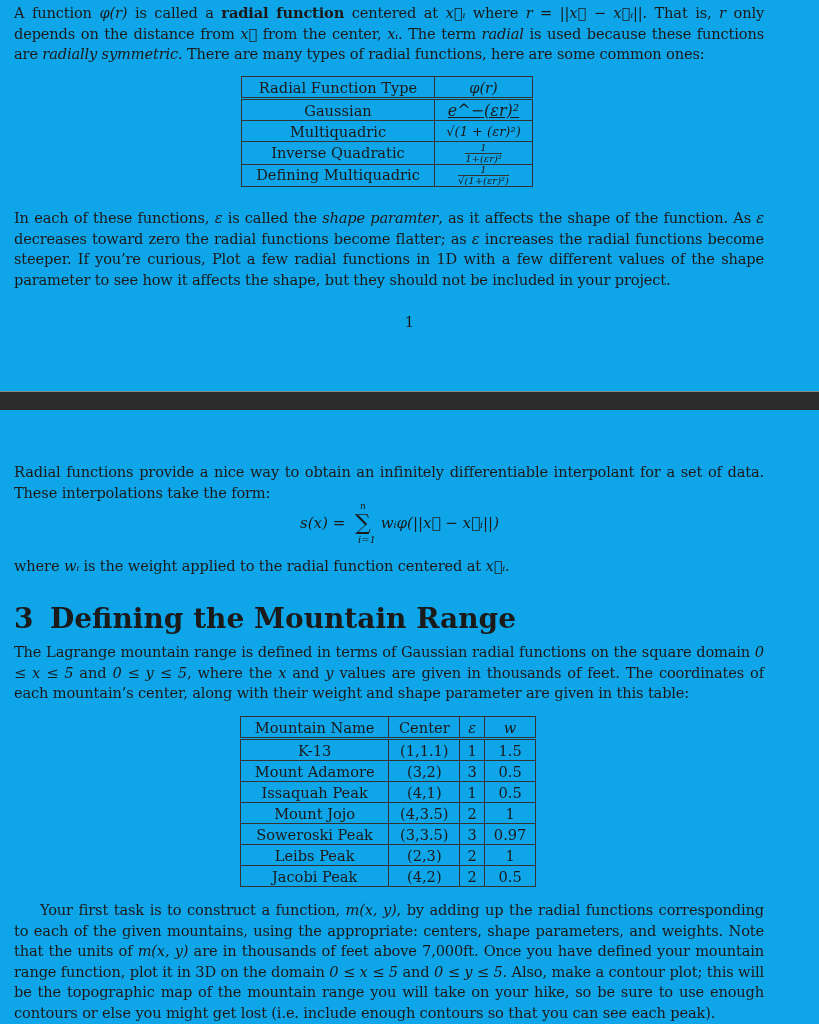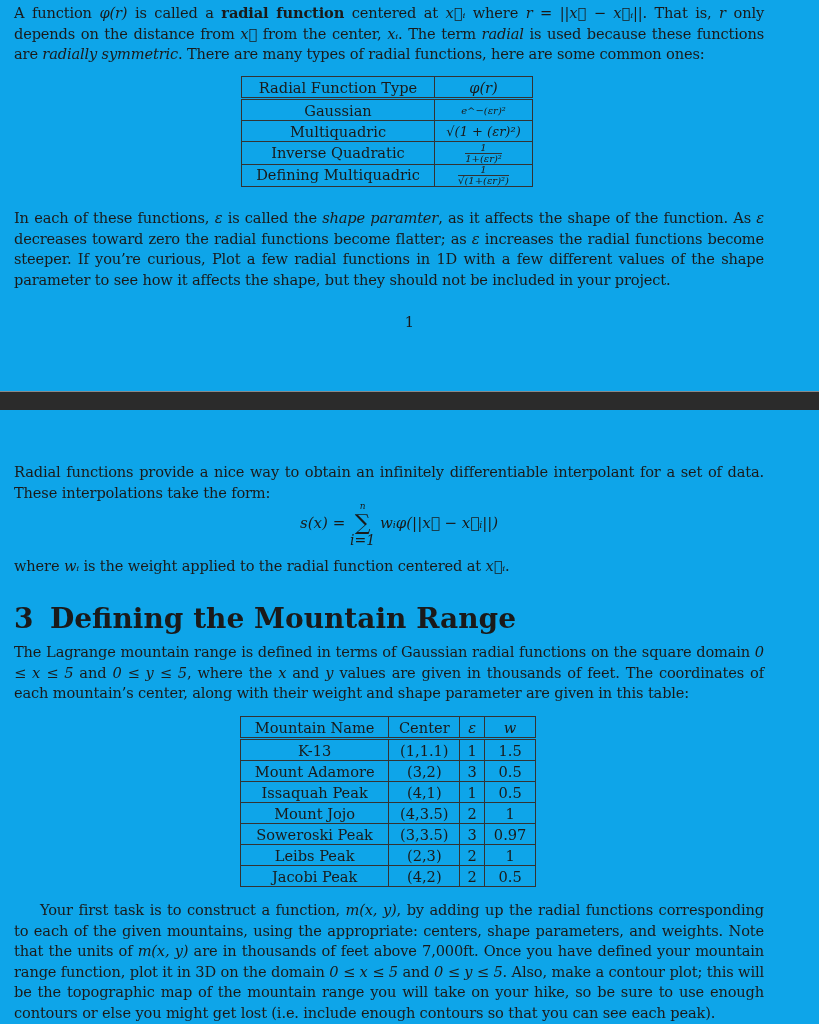--- a/index.html
+++ b/index.html
@@ -37,21 +37,21 @@
   <p class="para" style="top:3px;"><span>A function </span><span class="math">φ(r)</span><span> is called a </span><span class="b">radial function</span><span> centered at </span><span class="math">x⃗ᵢ</span><span> where </span><span class="math">r = ||x⃗ − x⃗ᵢ||</span><span>. That is, </span><span class="math">r</span><span> only depends on the distance from </span><span class="math">x⃗</span><span> from the center, </span><span class="math">xᵢ</span><span>. The term </span><span class="i">radial</span><span> is used because these functions are </span><span class="i">radially symmetric</span><span>. There are many types of radial functions, here are some common ones:</span></p>
 
   <table class="rt" style="left:241px; top:76px; width:292px;">
     <tbody>
         <tr>
       <th style="width:180px;">Radial Function Type</th>
       <th class="math">φ(r)</th>
     </tr>
     <tr>
       <td>Gaussian</td>
-      <td class="math" style="font-size:10px;">e^−(εr)²</td>
+      <td class="math" style="font-size:16px;text-decoration:underline;">e^−(εr)²</td>
     </tr>
     <tr>
       <td>Multiquadric</td>
       <td class="math" style="font-size:13px;">√(1 + (εr)²)</td>
     </tr>
     <tr>
       <td>Inverse Quadratic</td>
       <td><span class="frac math"><span class="top">1</span><span class="bot">1+(εr)²</span></span></td>
     </tr>
     <tr>
@@ -69,21 +69,21 @@
 <div class="gap"></div>
 
 <div class="page page2">
   <p class="para" style="top:52px;">Radial functions provide a nice way to obtain an infinitely differentiable interpolant for a set of data. These interpolations take the form:</p>
 
   <div class="eq" style="top:90px;">
     <span class="math" style="vertical-align:middle;">s(x) = </span>
     <span style="display:inline-block; text-align:center; vertical-align:middle; line-height:12px;">
       <span class="math" style="display:block; font-size:9px;">n</span>
       <span style="display:block; font-size:22px; line-height:22px;">∑</span>
-      <span class="math" style="display:block; font-size:14px;">i=1</span>
+      <span class="math" style="display:block; font-size:10px;margin-left:8px;">i=1</span>
     </span>
     <span class="math" style="vertical-align:middle;">wᵢφ(||x⃗ − x⃗ᵢ||)</span>
   </div>
 
   <p class="para" style="top:146px;"><span>where </span><span class="math">wᵢ</span><span> is the weight applied to the radial function centered at </span><span class="math">x⃗ᵢ</span><span>.</span></p>
 
   <div class="sec" style="top:192px;"><span class="num b">3</span><span class="b">Defining the Mountain Range</span></div>
 
   <p class="para" style="top:232px;"><span>The Lagrange mountain range is defined in terms of Gaussian radial functions on the square domain </span><span class="math">0 ≤ x ≤ 5</span><span> and </span><span class="math">0 ≤ y ≤ 5</span><span>, where the </span><span class="math">x</span><span> and </span><span class="math">y</span><span> values are given in thousands of feet. The coordinates of each mountain’s center, along with their weight and shape parameter are given in this table:</span></p>
 

